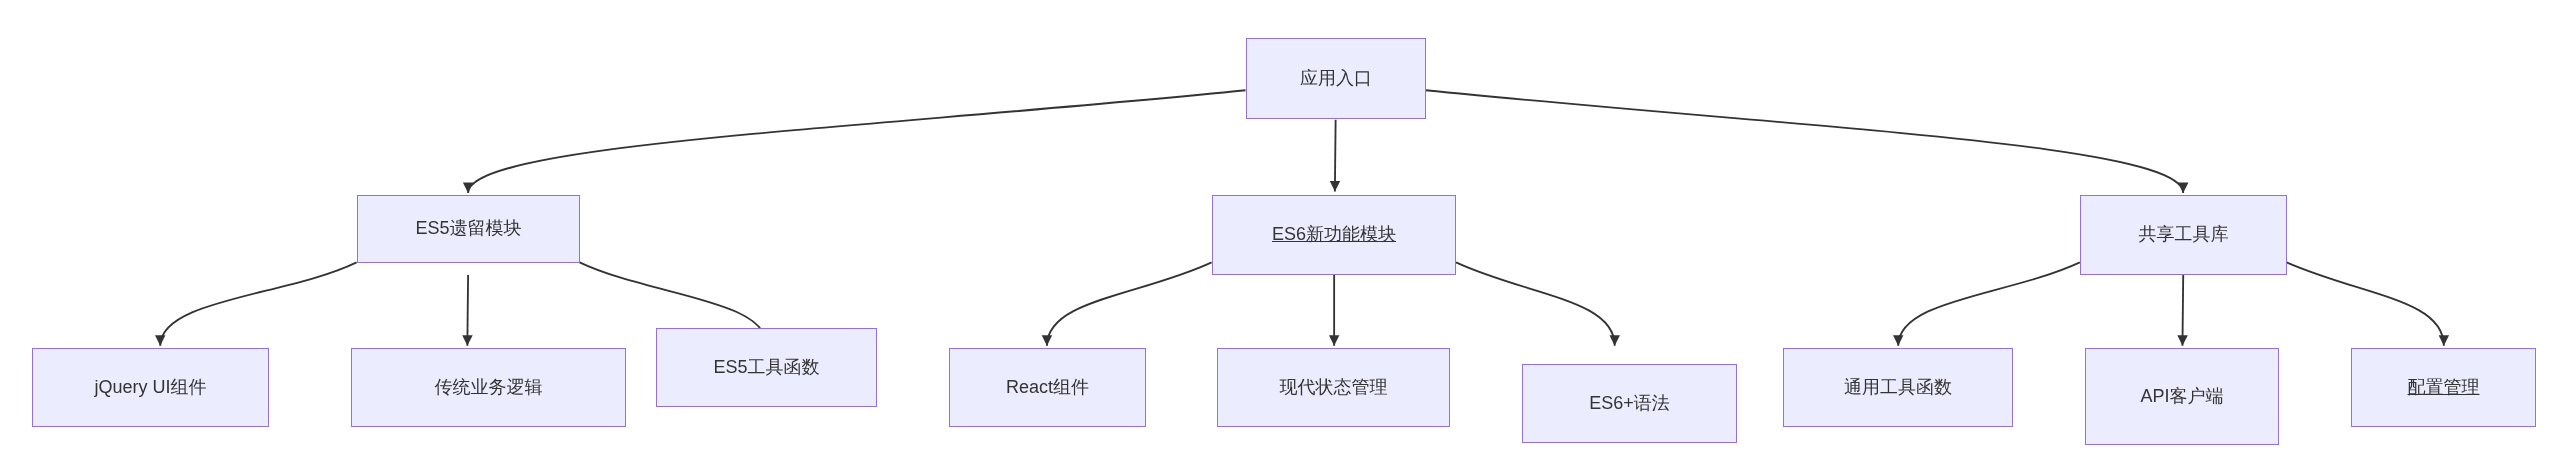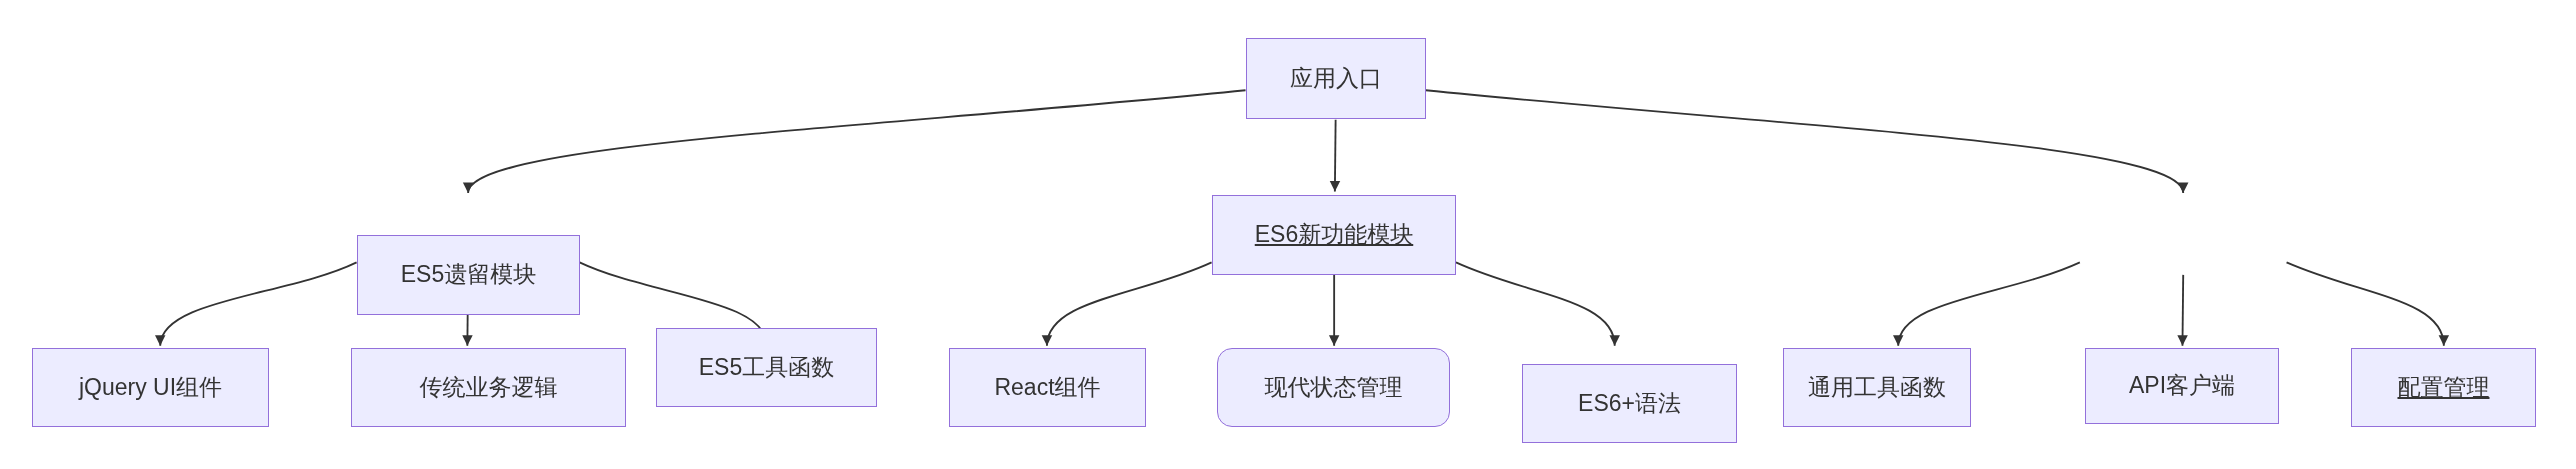--- a/index.html
+++ b/index.html
@@ -32,21 +32,21 @@
   }
   .node {
     position: absolute;
     box-sizing: border-box;
     background: var(--node-fill, #ECECFF);
     border: 1.5px solid var(--node-border, #9370DB);
     display: flex;
     align-items: center;
     justify-content: center;
     color: var(--text, #333333);
-    font-size: 23px;
+    font-size: 18px;
     line-height: 1.2;
     white-space: nowrap;
   }
 </style>
 </head>
 <body style="background: rgb(255, 255, 255);">
 
 <div id="canvas" style="--node-fill: #ECECFF; --node-border: #9370DB; --edge: #333333; --text: #333333;">
 
   <svg id="edge-layer" viewBox="0 0 3489 636" xmlns="http://www.w3.org/2000/svg">
@@ -70,49 +70,52 @@
 
     <path class="edge" d="M 2817 355 C 2720 400, 2571 405, 2571 468" marker-end="url(#arrowhead)"></path>
     <path class="edge" d="M 2957 372 L 2956 468" marker-end="url(#arrowhead)"></path>
     <path class="edge" d="M 3097 355 C 3200 400, 3310 405, 3310 468" marker-end="url(#arrowhead)"></path>
   </svg>
 
   <div class="node" style="left:1246px; top:38px; width:180px; height:81px;">
     <span>应用入口</span>
   </div>
 
-  <div class="node" style="left:357px; top:195px; width:223px; height:80px;margin-top:40px;">
+  <div class="node" style="left:357px; top:195px; width:223px; height:68px;">
     <span>ES5遗留模块</span>
   </div>
   <div class="node" style="left:1212px; top:195px; width:244px; height:80px;text-decoration:underline;">
     <span>ES6新功能模块</span>
+  </div>
+  <div class="node" style="left:2080px; top:195px; width:207px; height:80px;">
+    <span>共享工具库</span>
   </div>
 
   <div class="node" style="left:32px; top:348px; width:237px; height:79px;">
     <span>jQuery UI组件</span>
   </div>
   <div class="node" style="left:351px; top:348px; width:275px; height:79px;">
     <span>传统业务逻辑</span>
   </div>
   <div class="node" style="left:656px; top:328px; width:221px; height:79px;">
     <span>ES5工具函数</span>
   </div>
   <div class="node" style="left:949px; top:348px; width:197px; height:79px;">
     <span>React组件</span>
   </div>
-  <div class="node" style="left:1217px; top:348px; width:233px; height:79px;border-radius:15px;">
+  <div class="node" style="left:1217px; top:348px; width:233px; height:79px;">
     <span>现代状态管理</span>
   </div>
   <div class="node" style="left:1522px; top:364px; width:215px; height:79px;">
     <span>ES6+语法</span>
   </div>
-  <div class="node" style="left:1783px; top:348px; width:188px; height:79px;">
+  <div class="node" style="left:1783px; top:348px; width:230px; height:79px;">
     <span>通用工具函数</span>
   </div>
-  <div class="node" style="left:2085px; top:348px; width:194px; height:76px;">
+  <div class="node" style="left:2085px; top:348px; width:194px; height:97px;">
     <span>API客户端</span>
   </div>
   <div class="node" style="left:2351px; top:348px; width:185px; height:79px;text-decoration:underline;">
     <span>配置管理</span>
   </div>
 
 </div>
 
 
 </body></html>

